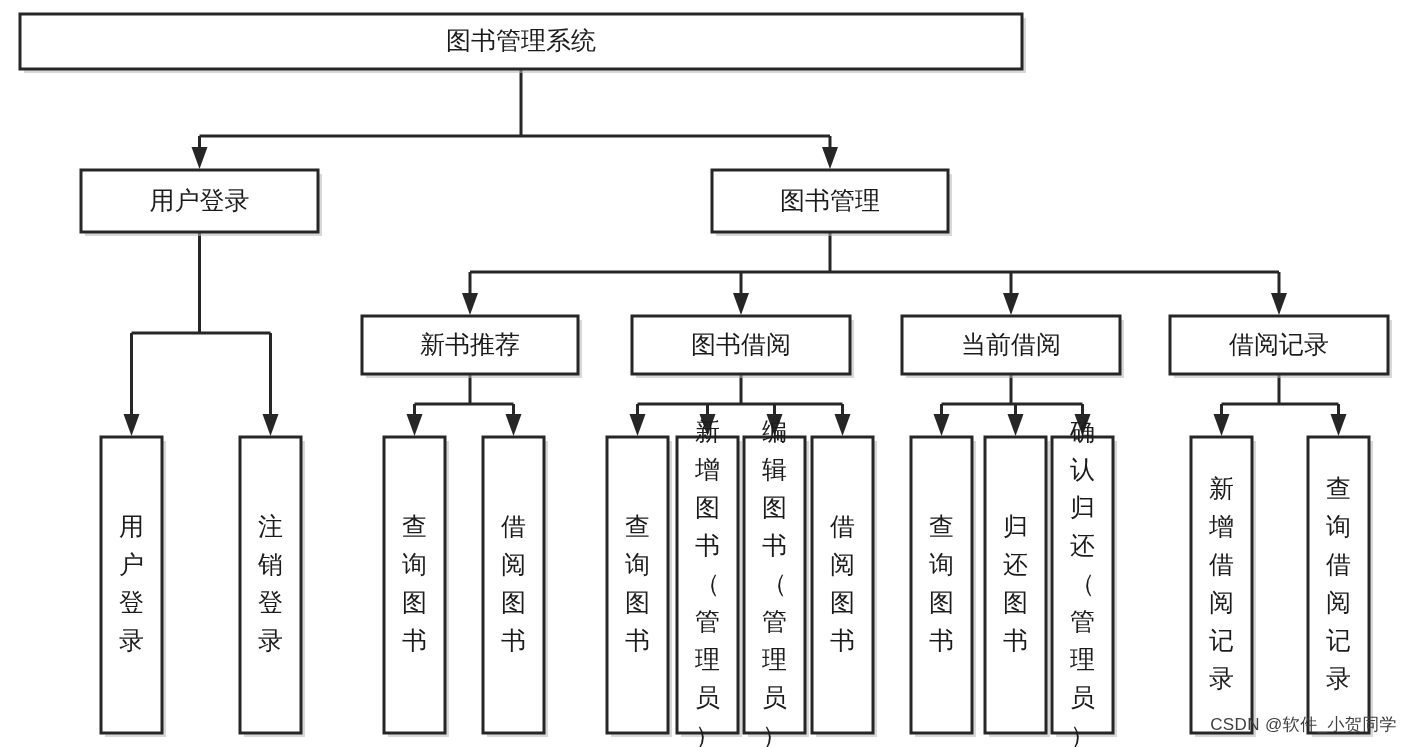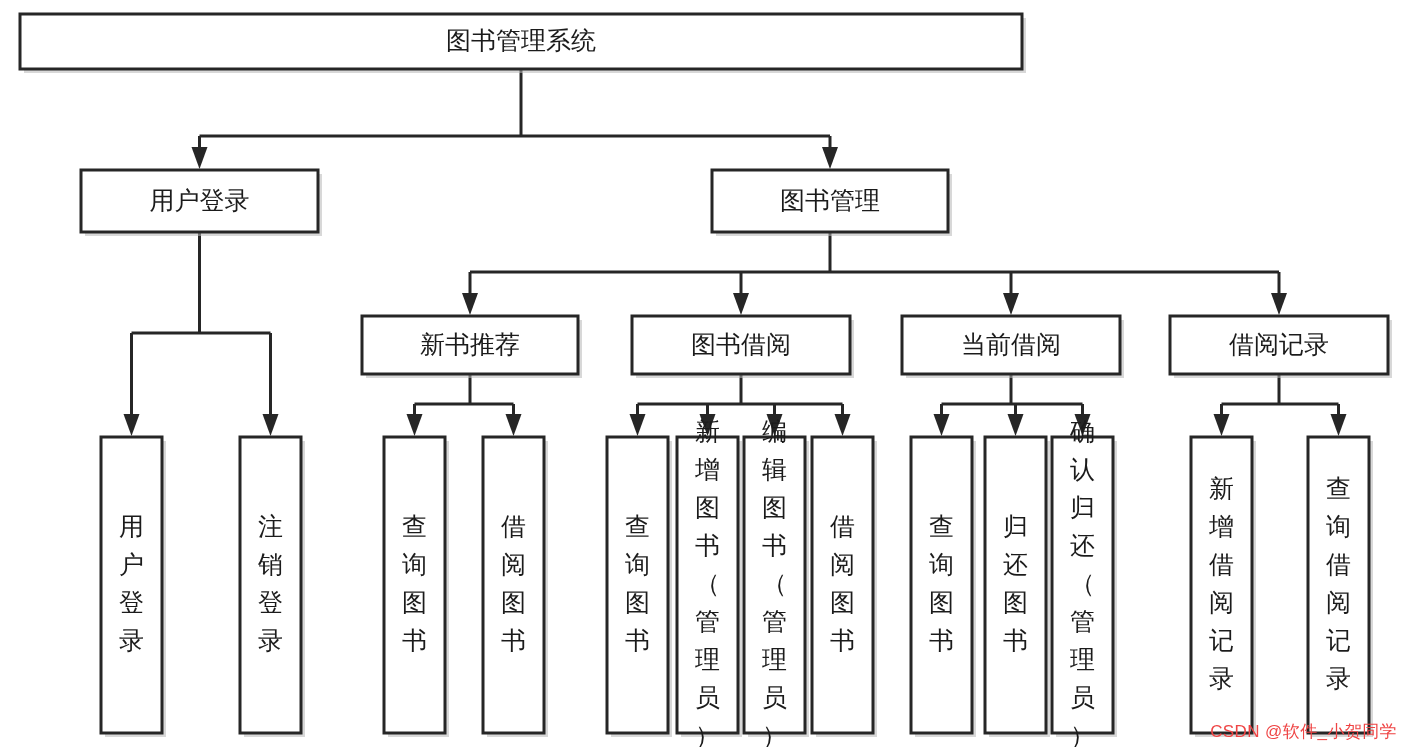--- a/index.html
+++ b/index.html
@@ -48,24 +48,24 @@
   .label-h {
     font-size: 25px;
   }
   .label-v-char {
     font-size: 25px;
     text-anchor: middle;
   }
   .watermark {
     position: absolute;
     right: 8px;
-    bottom: 4px;
+    bottom: 11px;
     font-family: "Liberation Sans", "DejaVu Sans", sans-serif;
     font-size: 17px;
-    color: #ef4444;
+    color: #404040;
     letter-spacing: 0.4px;
     white-space: nowrap;
     pointer-events: none;
   }
 </style>
 </head>
 <body>
 
 <svg id="canvas" viewBox="0 0 1405 747" xmlns="http://www.w3.org/2000/svg">
   <g id="edges-layer">

